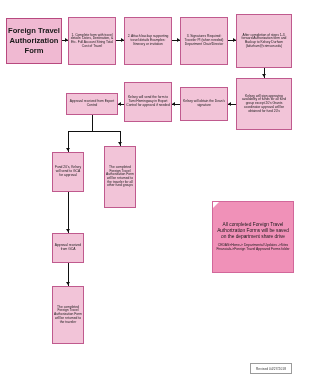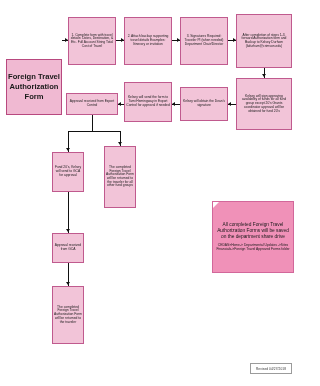--- a/index.html
+++ b/index.html
@@ -76,21 +76,21 @@
   .arrow{position:absolute;width:0;height:0;}
   .ar-r{border-left:3px solid #111;border-top:2px solid transparent;border-bottom:2px solid transparent;}
   .ar-l{border-right:3px solid #111;border-top:2px solid transparent;border-bottom:2px solid transparent;}
   .ar-d{border-top:3px solid #111;border-left:2px solid transparent;border-right:2px solid transparent;}
 </style>
 </head>
 <body>
 
 <div id="canvas">
 
-  <div class="node" id="n-title" style="left:6px;top:18px;width:56px;height:56px;margin-top:41px;">
+  <div class="node" id="n-title" style="left:6px;top:18px;width:56px;height:46px;">
     <span class="txt">Foreign Travel Authorization Form</span>
   </div>
 
   <div class="node f33" style="left:68px;top:17px;width:48px;height:48px;">
     <span class="txt">1. Complete form with travel details: Dates, Destination, &amp; Etc. Full Account String Total Cost of Travel</span>
   </div>
 
   <div class="node f33" style="left:124px;top:17px;width:48px;height:48px;">
     <span class="txt">2. Attach backup supporting travel details Examples: Itinerary or invitation</span>
   </div>

